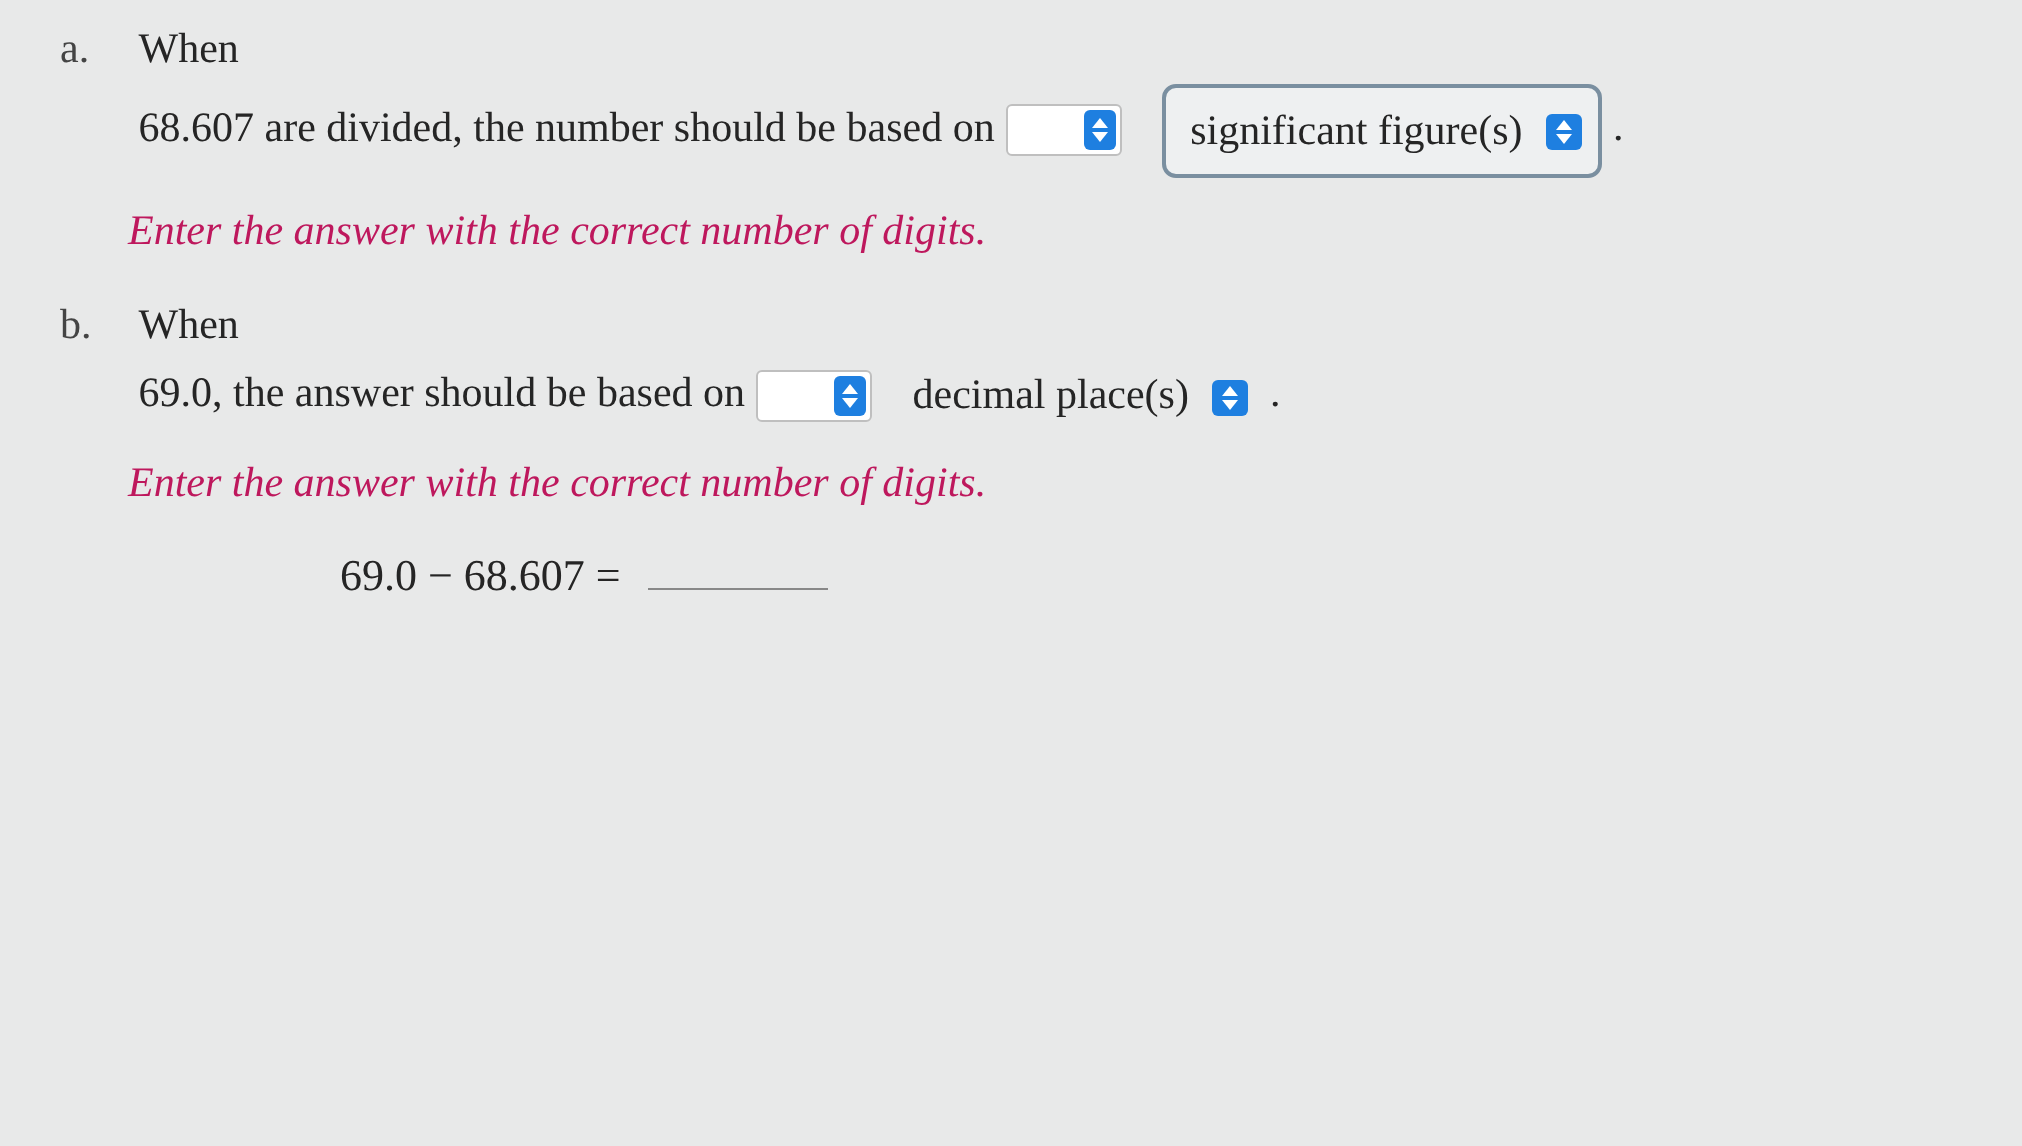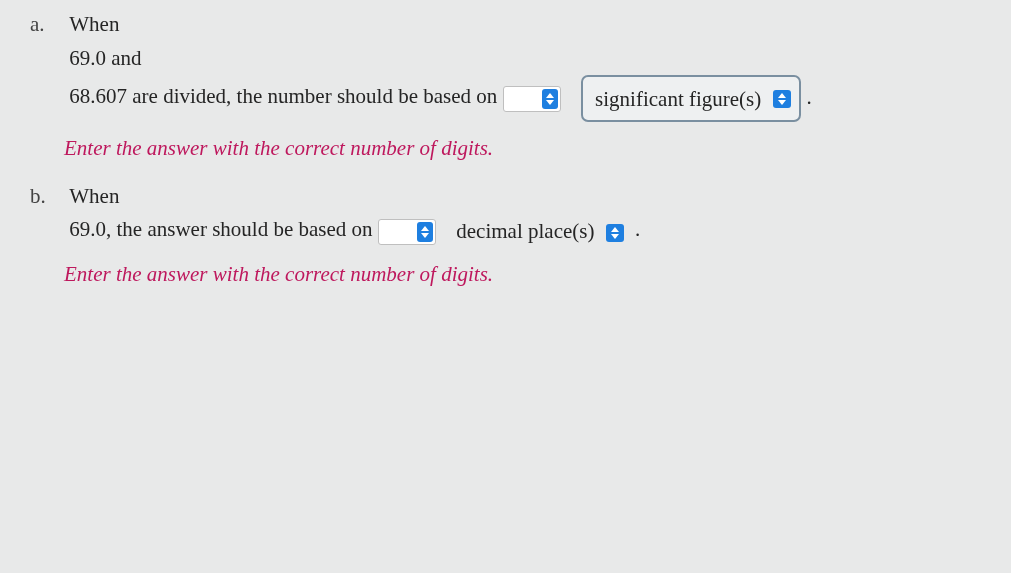--- a/index.html
+++ b/index.html
@@ -132,23 +132,20 @@
 </head>
 <body>
 
 <div class="page">
 
   <div class="item">
     <span class="marker">a.</span>
     <span class="body">
       <span class="line">When</span>
       <span class="line">
-        <span>69.0</span><span> and</span>
-      </span>
-      <span class="line">
         <span>68.607</span><span> are divided, the number should be based on </span>
         <span class="num-input">
           <span class="stepper">
             <svg width="10" height="7">
                 <polygon points="5,1 9,6 1,6" fill="#fff"></polygon>
               </svg>
             <svg width="10" height="7">
                 <polygon points="1,1 9,1 5,6" fill="#fff"></polygon>
               </svg>
           </span>
@@ -199,15 +196,19 @@
                 <polygon points="1,1 9,1 5,6" fill="#fff"></polygon>
               </svg>
           </span>
         </span>
         <span class="period">.</span>
       </span>
     </span>
 
     <div class="indent instr">Enter the answer with the correct number of digits.</div>
 
+    <div class="mathline">
+      <span>69.0 − 68.607 =</span>
+      <span class="ans-blank"></span>
+    </div>
   </div>
 
 </div>
 
 </body></html>

